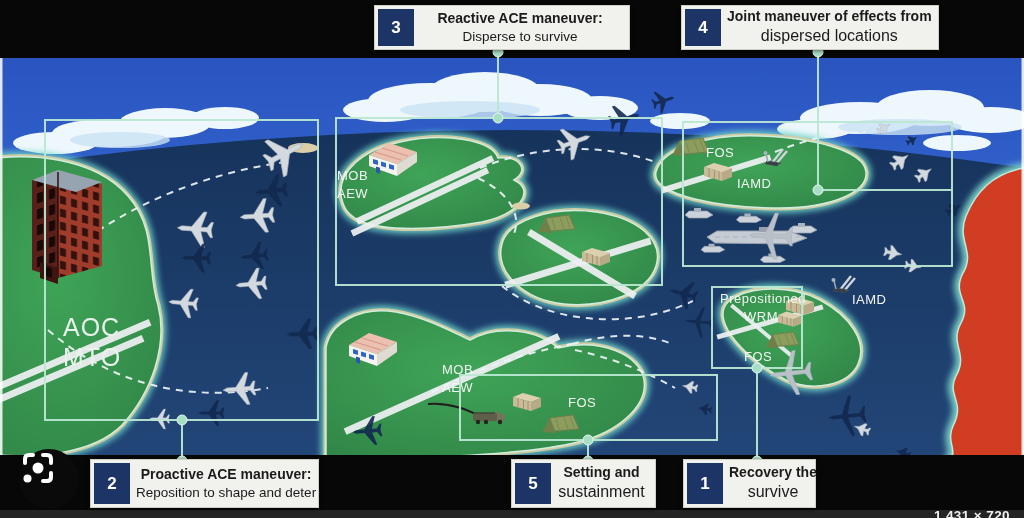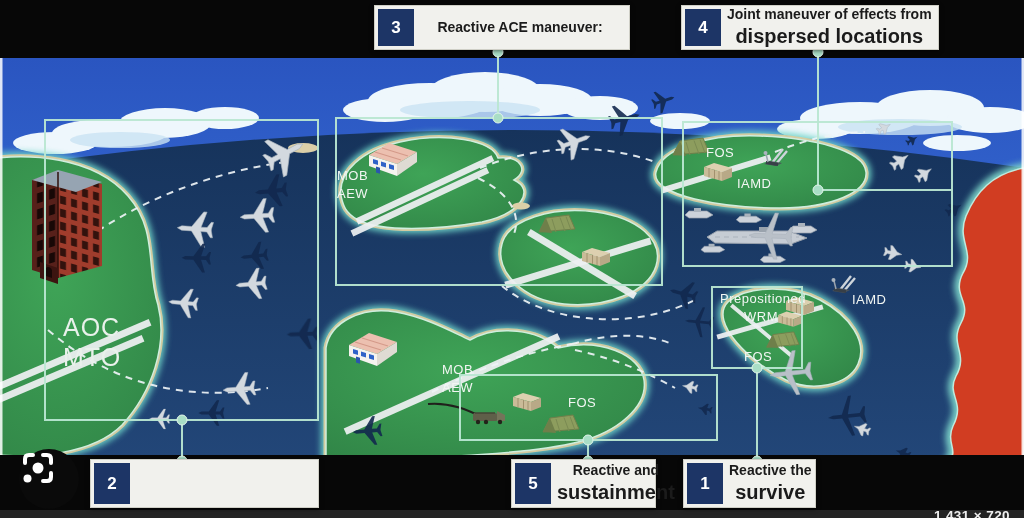--- a/index.html
+++ b/index.html
@@ -22,21 +22,21 @@
 
   
   .callout{position:absolute;display:flex;background:#f1f1ed;border:1px solid #cfcfc6;
            box-shadow:0 1px 4px rgba(0,0,0,.55);z-index:20;padding:3px;box-sizing:border-box;}
   .callout .num{flex:0 0 36px;background:#1d3566;color:#fff;font-weight:bold;font-size:17px;
                 display:flex;align-items:center;justify-content:center;}
   .callout .txt{flex:1;display:flex;flex-direction:column;justify-content:center;text-align:center;
                 padding:0 6px;color:#1b1b1b;line-height:1.28;}
   .callout .l1{font-weight:bold;font-size:14px;white-space:nowrap;}
   .callout .l2{font-size:13.5px;white-space:nowrap;}
-  .callout.bold2 .l2{font-weight:bold;font-size:20px;}
+  .callout.bold2 .l2{font-weight:normal;font-size:16px;}
 
   .lens{position:absolute;left:19px;top:449px;width:60px;height:60px;border-radius:50%;
         background:#0a0a0a;z-index:30;display:flex;align-items:center;justify-content:center;cursor:pointer;}
   .dims{position:absolute;right:14px;top:488px;color:#efefef;font-weight:bold;font-size:13.5px;
         z-index:25;letter-spacing:.4px;margin-top:20px;}
 </style>
 </head>
 <body>
 
 <div class="stage">
@@ -333,49 +333,52 @@
     <circle class="tealdot" cx="588" cy="461" r="5"></circle>
     <circle class="tealdot" cx="757" cy="368" r="5"></circle>
     <circle class="tealdot" cx="757" cy="461" r="5"></circle>
   </g>
 </svg>
 
 <div class="callout" style="left:374px;top:5px;width:256px;height:45px;">
   <div class="num">3</div>
   <div class="txt">
     <span class="l1">Reactive ACE maneuver:</span>
+    <span class="l2">Disperse to survive</span>
   </div>
 </div>
 
 <div class="callout bold2" style="left:681px;top:5px;width:258px;height:45px;">
   <div class="num">4</div>
   <div class="txt">
     <span class="l1">Joint maneuver of effects from</span>
     <span class="l2">dispersed locations</span>
   </div>
 </div>
 
 <div class="callout" style="left:90px;top:459px;width:229px;height:49px;">
   <div class="num">2</div>
   <div class="txt">
+    <span class="l1">Proactive ACE maneuver:</span>
+    <span class="l2">Reposition to shape and deter</span>
   </div>
 </div>
 
 <div class="callout bold2" style="left:511px;top:459px;width:145px;height:49px;">
   <div class="num">5</div>
   <div class="txt">
-    <span class="l1">Reactive and</span>
+    <span class="l1">Setting and</span>
     <span class="l2">sustainment</span>
   </div>
 </div>
 
 <div class="callout bold2" style="left:683px;top:459px;width:133px;height:49px;">
   <div class="num">1</div>
   <div class="txt">
-    <span class="l1">Reactive the</span>
+    <span class="l1">Recovery the</span>
     <span class="l2">survive</span>
   </div>
 </div>
 
 <div class="lens">
   <svg width="38" height="38" viewBox="-19 -19 38 38">
     <g stroke="#ffffff" stroke-width="4" stroke-linecap="round" fill="none">
       <path d="M-13,-5 L-13,-9 Q-13,-13 -9,-13 L-5,-13"></path>
       <path d="M5,-13 L9,-13 Q13,-13 13,-9 L13,-5"></path>
       <path d="M13,5 L13,9 Q13,13 9,13 L5,13"></path>

